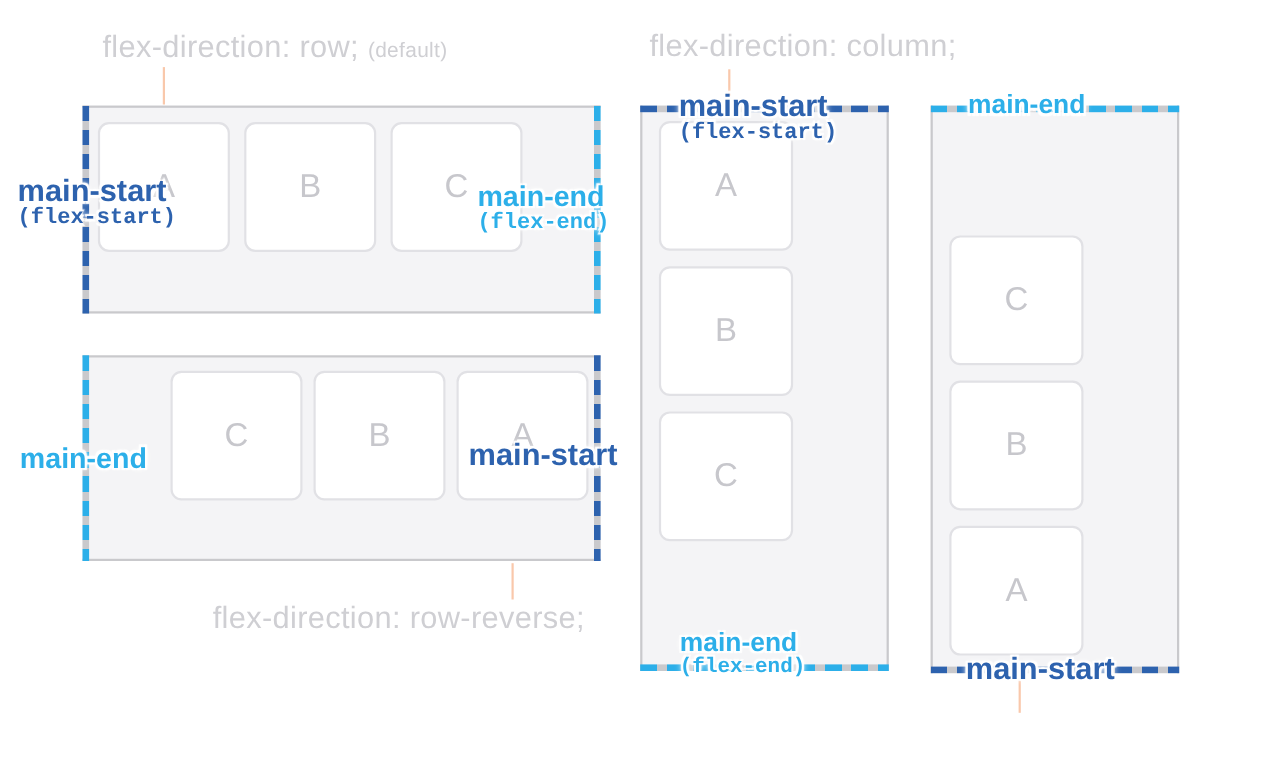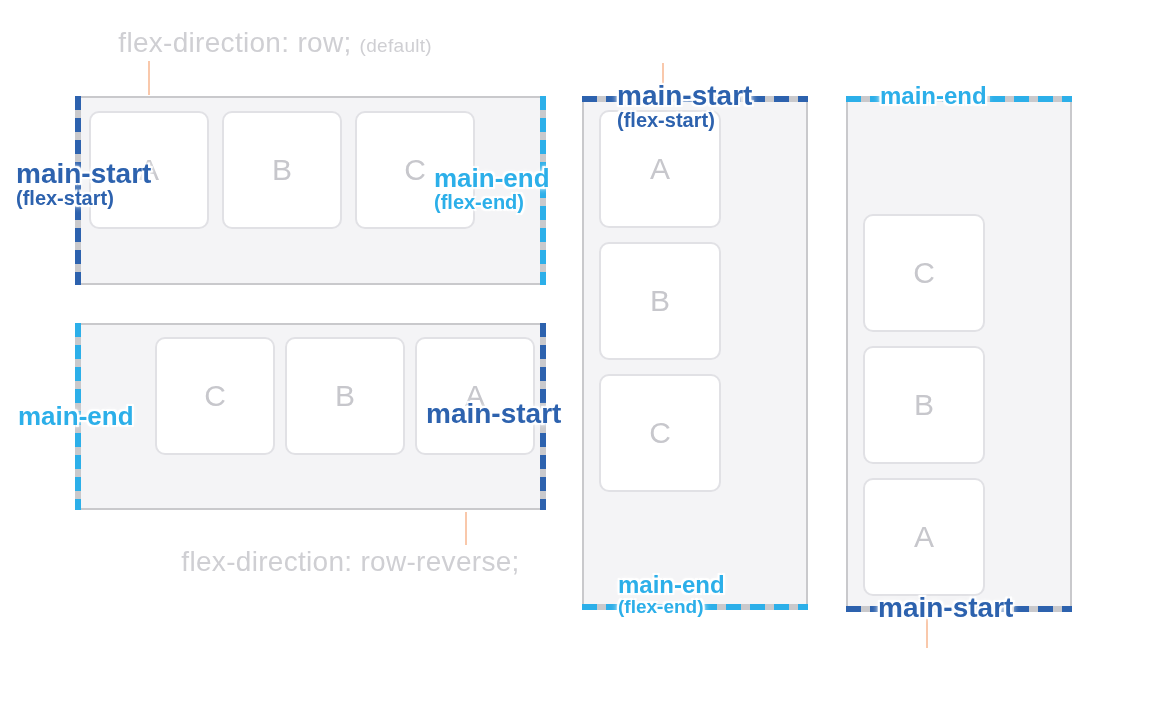--- a/index.html
+++ b/index.html
@@ -44,31 +44,31 @@
   .dash.h.ms{background:repeating-linear-gradient(90deg,var(--main-start) 0 15px,var(--container-border) 15px 24px);}
   .dash.h.me{background:repeating-linear-gradient(90deg,var(--main-end) 0 15px,var(--container-border) 15px 24px);}
   .edge-label{
     position:absolute;z-index:5;font-weight:bold;line-height:1.05;white-space:nowrap;
     text-shadow:-2px -2px 1px #fff,2px -2px 1px #fff,-2px 2px 1px #fff,2px 2px 1px #fff,
                 0 0 4px #fff,0 0 6px #fff,0 0 8px #fff;
   }
   .edge-label.ms{color:var(--main-start);}
   .edge-label.me{color:var(--main-end);}
   .lbl-main{font-size:28px;display:block;}
-  .lbl-sub{font-size:20px;display:block;}
+  .lbl-sub{font-size:20px;display:block;font-family:Liberation Mono, monospace;}
   .sz26 .lbl-main{font-size:26px;}
   .sz24 .lbl-main{font-size:24px;}
   .sz24 .lbl-sub{font-size:19px;}
 </style>
 </head>
 <body>
 
 <div class="canvas">
 
-  <div class="panel-title" style="left:92px;top:27px;width:340px;text-align:right;">
+  <div class="panel-title" style="left:80px;top:27px;width:340px;">
     <span>flex-direction: row;</span>
     <span class="note">(default)</span>
   </div>
   <div class="connector" style="left:148px;top:61px;height:34px;"></div>
 
   <div class="flex-container fc-row" style="left:75px;top:96px;width:471px;height:189px;padding:13px 11px 0 14px;gap:13px;justify-content:flex-start;align-items:flex-start;">
     <div class="item">A</div>
     <div class="item">B</div>
     <div class="item">C</div>
   </div>
@@ -93,24 +93,27 @@
   <div class="dash v ms" style="left:540px;top:323px;height:187px;"></div>
 
   <div class="edge-label me sz26" style="left:18px;top:403px;width:160px;">
     <span class="lbl-main">main-end</span>
   </div>
   <div class="edge-label ms" style="left:426px;top:399px;width:160px;">
     <span class="lbl-main">main-start</span>
   </div>
 
   <div class="connector" style="left:465px;top:512px;height:33px;"></div>
-  <div class="panel-title" style="left:178px;top:546px;width:345px;">
+  <div class="panel-title" style="left:190px;top:546px;width:345px;">
     <span>flex-direction: row-reverse;</span>
   </div>
 
+  <div class="panel-title" style="left:590px;top:26px;width:280px;">
+    <span>flex-direction: column;</span>
+  </div>
   <div class="connector" style="left:662px;top:63px;height:30px;"></div>
 
   <div class="flex-container fc-col" style="left:582px;top:96px;width:226px;height:514px;padding:14px 0 0 15px;gap:14px;flex-direction:column;justify-content:flex-start;align-items:flex-start;">
     <div class="item item-col">A</div>
     <div class="item item-col">B</div>
     <div class="item item-col">C</div>
   </div>
   <div class="dash h ms" style="left:582px;top:96px;width:226px;"></div>
   <div class="dash h me" style="left:582px;top:604px;width:226px;"></div>
 

